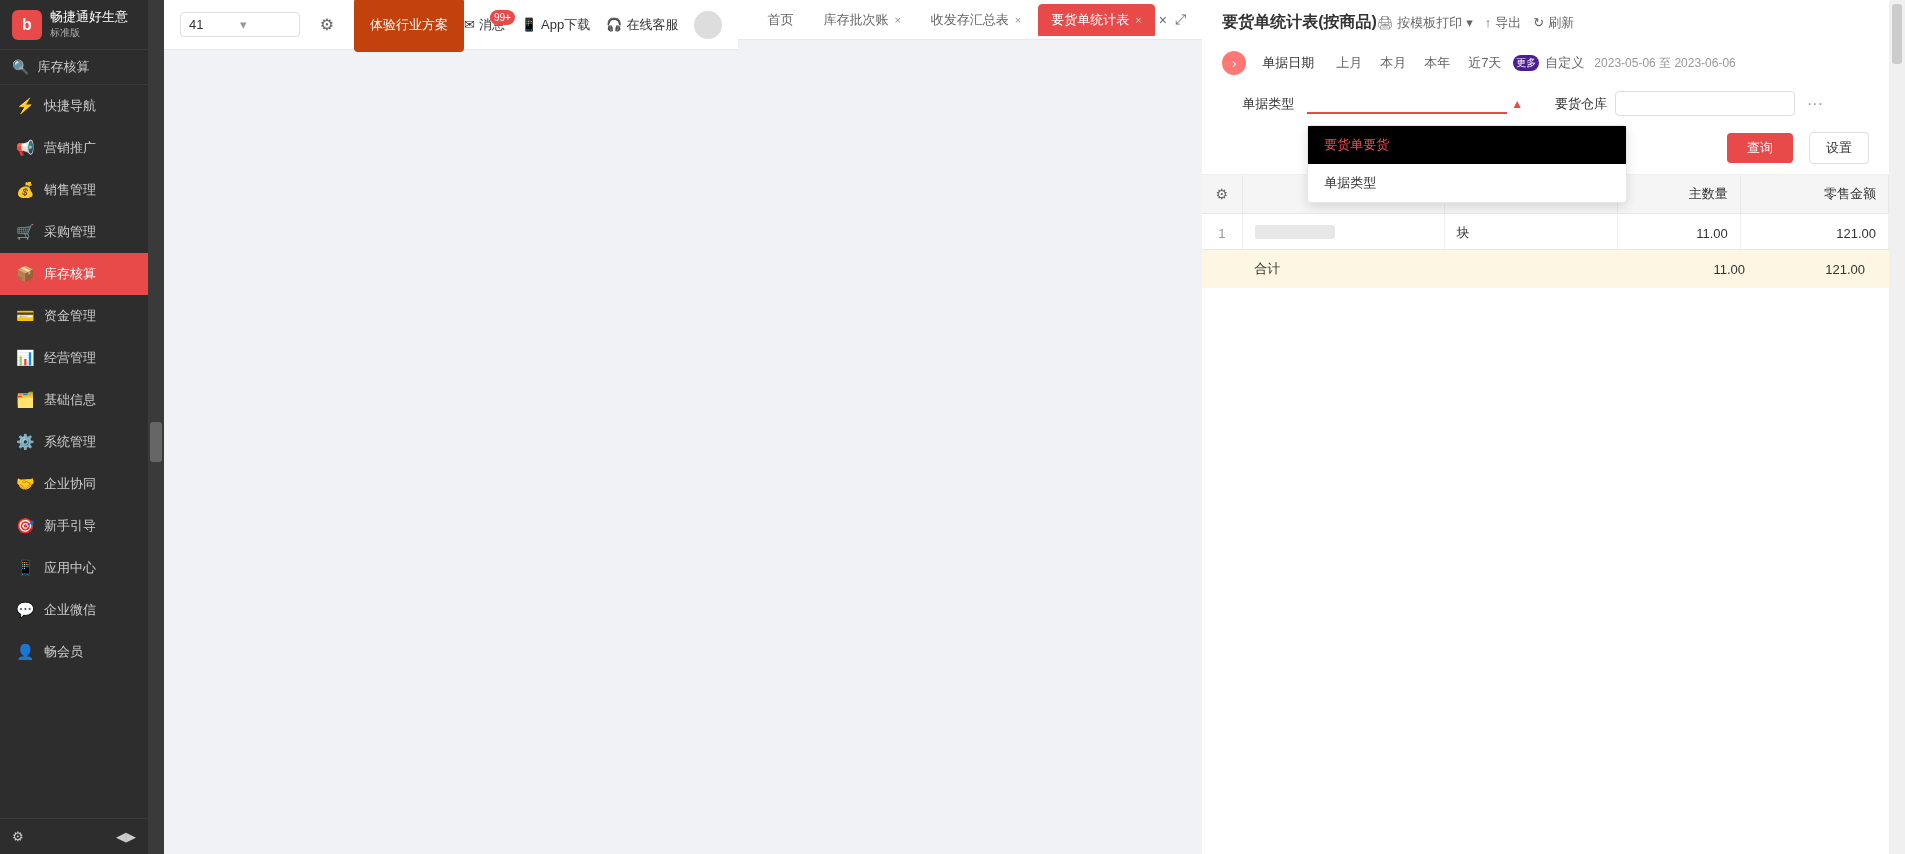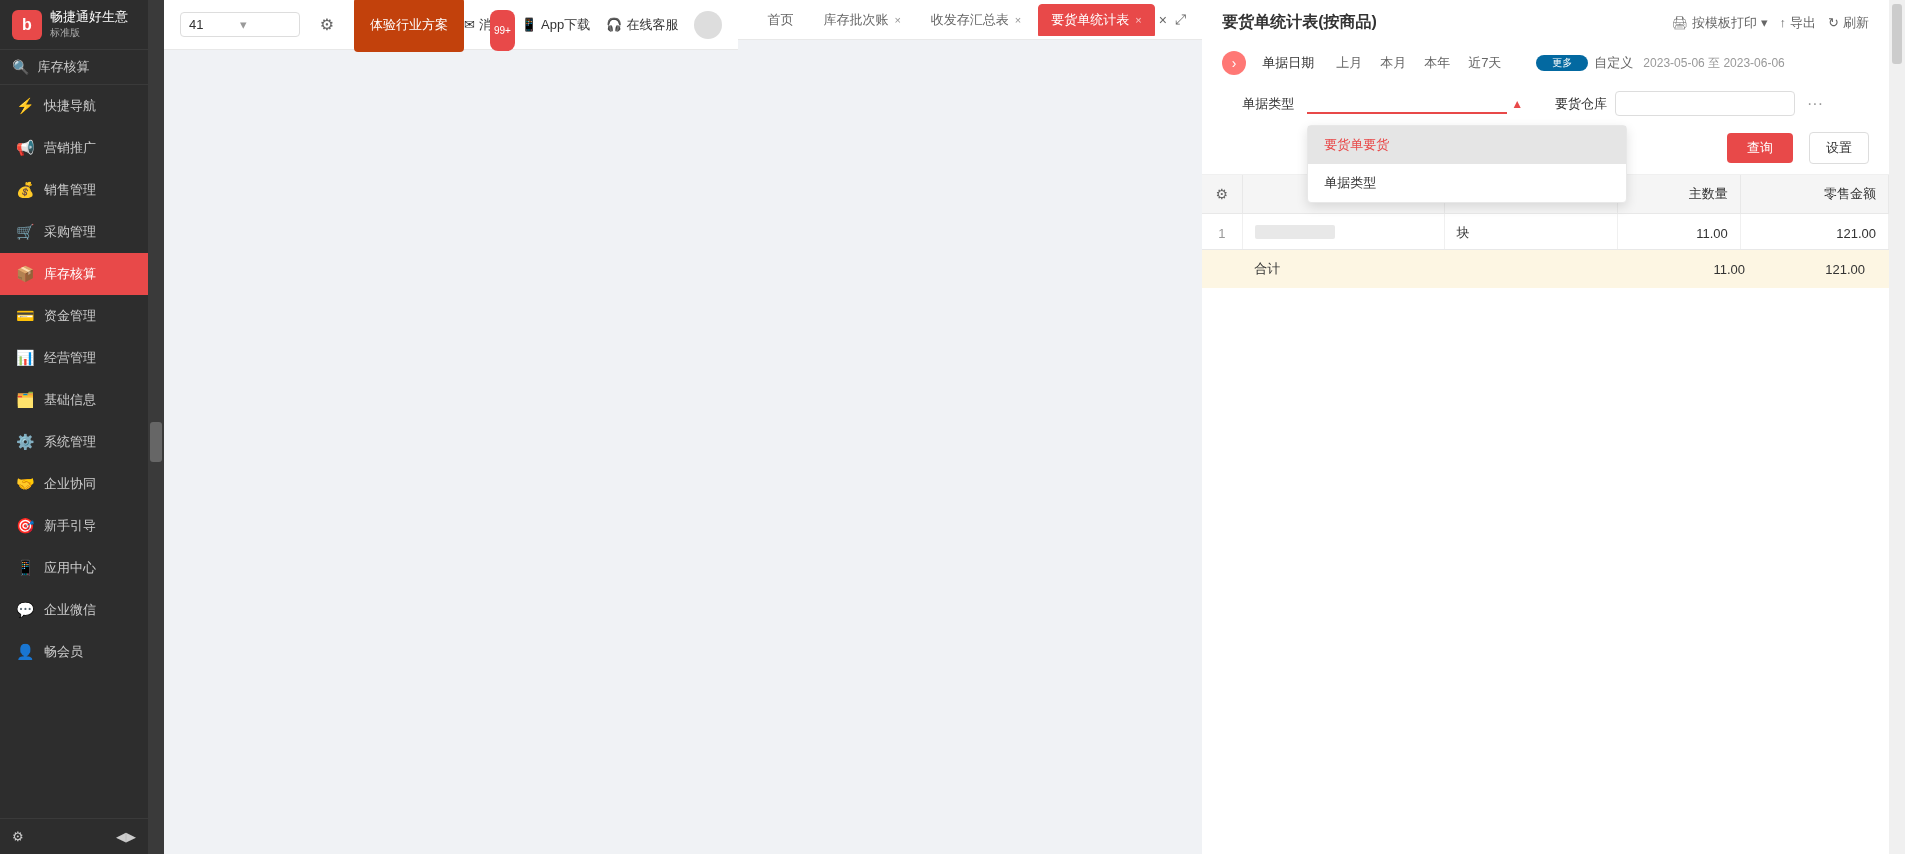--- a/index.html
+++ b/index.html
@@ -113,21 +113,21 @@
       padding: 18px 16px;
       font-size: 13px;
       cursor: pointer;
     }
     .topbar-right { display: flex; align-items: center; gap: 16px; color: #333; font-size: 13px; }
     .topbar-msg { display: flex; align-items: center; gap: 4px; cursor: pointer; position: relative; }
     .topbar-badge {
       background: #e84949;
       color: white;
       font-size: 10px;
-      padding: 15px 4px;
+      padding: 2px 4px;
       border-radius: 8px;
       position: absolute;
       top: -6px;
       right: -10px;
     }
     .topbar-app { display: flex; align-items: center; gap: 4px; cursor: pointer; }
     .topbar-service { display: flex; align-items: center; gap: 4px; cursor: pointer; }
     .topbar-avatar {
       width: 28px; height: 28px;
       background: #ddd;
@@ -170,21 +170,21 @@
     
     .page-content {
       flex: 1;
       overflow-y: auto;
       background: white;
       margin: 0;
     }
     .page-header {
       display: flex;
       align-items: center;
-      justify-content: space-between;
+      justify-content: flex-start;
       padding: 12px 20px 8px;
     }
     .page-title { font-size: 16px; font-weight: bold; color: #333; }
     .page-actions { display: flex; align-items: center; gap: 12px; font-size: 13px; color: #666; }
     .page-action { display: flex; align-items: center; gap: 4px; cursor: pointer; }
 
     
     .filter-bar {
       display: flex;
       align-items: center;
@@ -208,27 +208,26 @@
     .filter-date-btn {
       background: none; border: none;
       padding: 2px 6px;
       font-size: 13px;
       cursor: pointer;
       color: #666;
       border-radius: 3px;
       text-align: right;
     }
     .filter-date-badge {
-      background: #0369a1;
+      background: #4c1d95;
       color: white;
       font-size: 10px;
-      padding: 1px 16px;
+      padding: 1px 3px;
       border-radius: 8px;
       cursor: pointer;
-      margin-left: 23px;
     }
     .filter-date-custom { color: #666; font-size: 13px; cursor: pointer; }
     .filter-date-range { color: #999; font-size: 12px; margin-left: 4px; }
     .filter-type-group {
       display: flex;
       align-items: center;
       gap: 13px;
       margin-left: 20px;
     }
     .filter-select-wrapper {
@@ -304,21 +303,21 @@
       border-radius: 4px;
       box-shadow: 0 4px 12px rgba(0,0,0,0.12);
       z-index: 100;
     }
     .dropdown-option {
       padding: 10px 16px;
       font-size: 13px;
       color: #333;
       cursor: pointer;
     }
-    .dropdown-option.selected { background: #e5e5e5; color: #e84949; }
+    .dropdown-option.selected { background: #000000; color: #e84949; }
 
     
     .data-table {
       width: 100%;
       border-collapse: collapse;
       font-size: 13px;
     }
     .data-table thead tr {
       background: #f5f5f5;
       border-bottom: 1px solid #e8e8e8;

